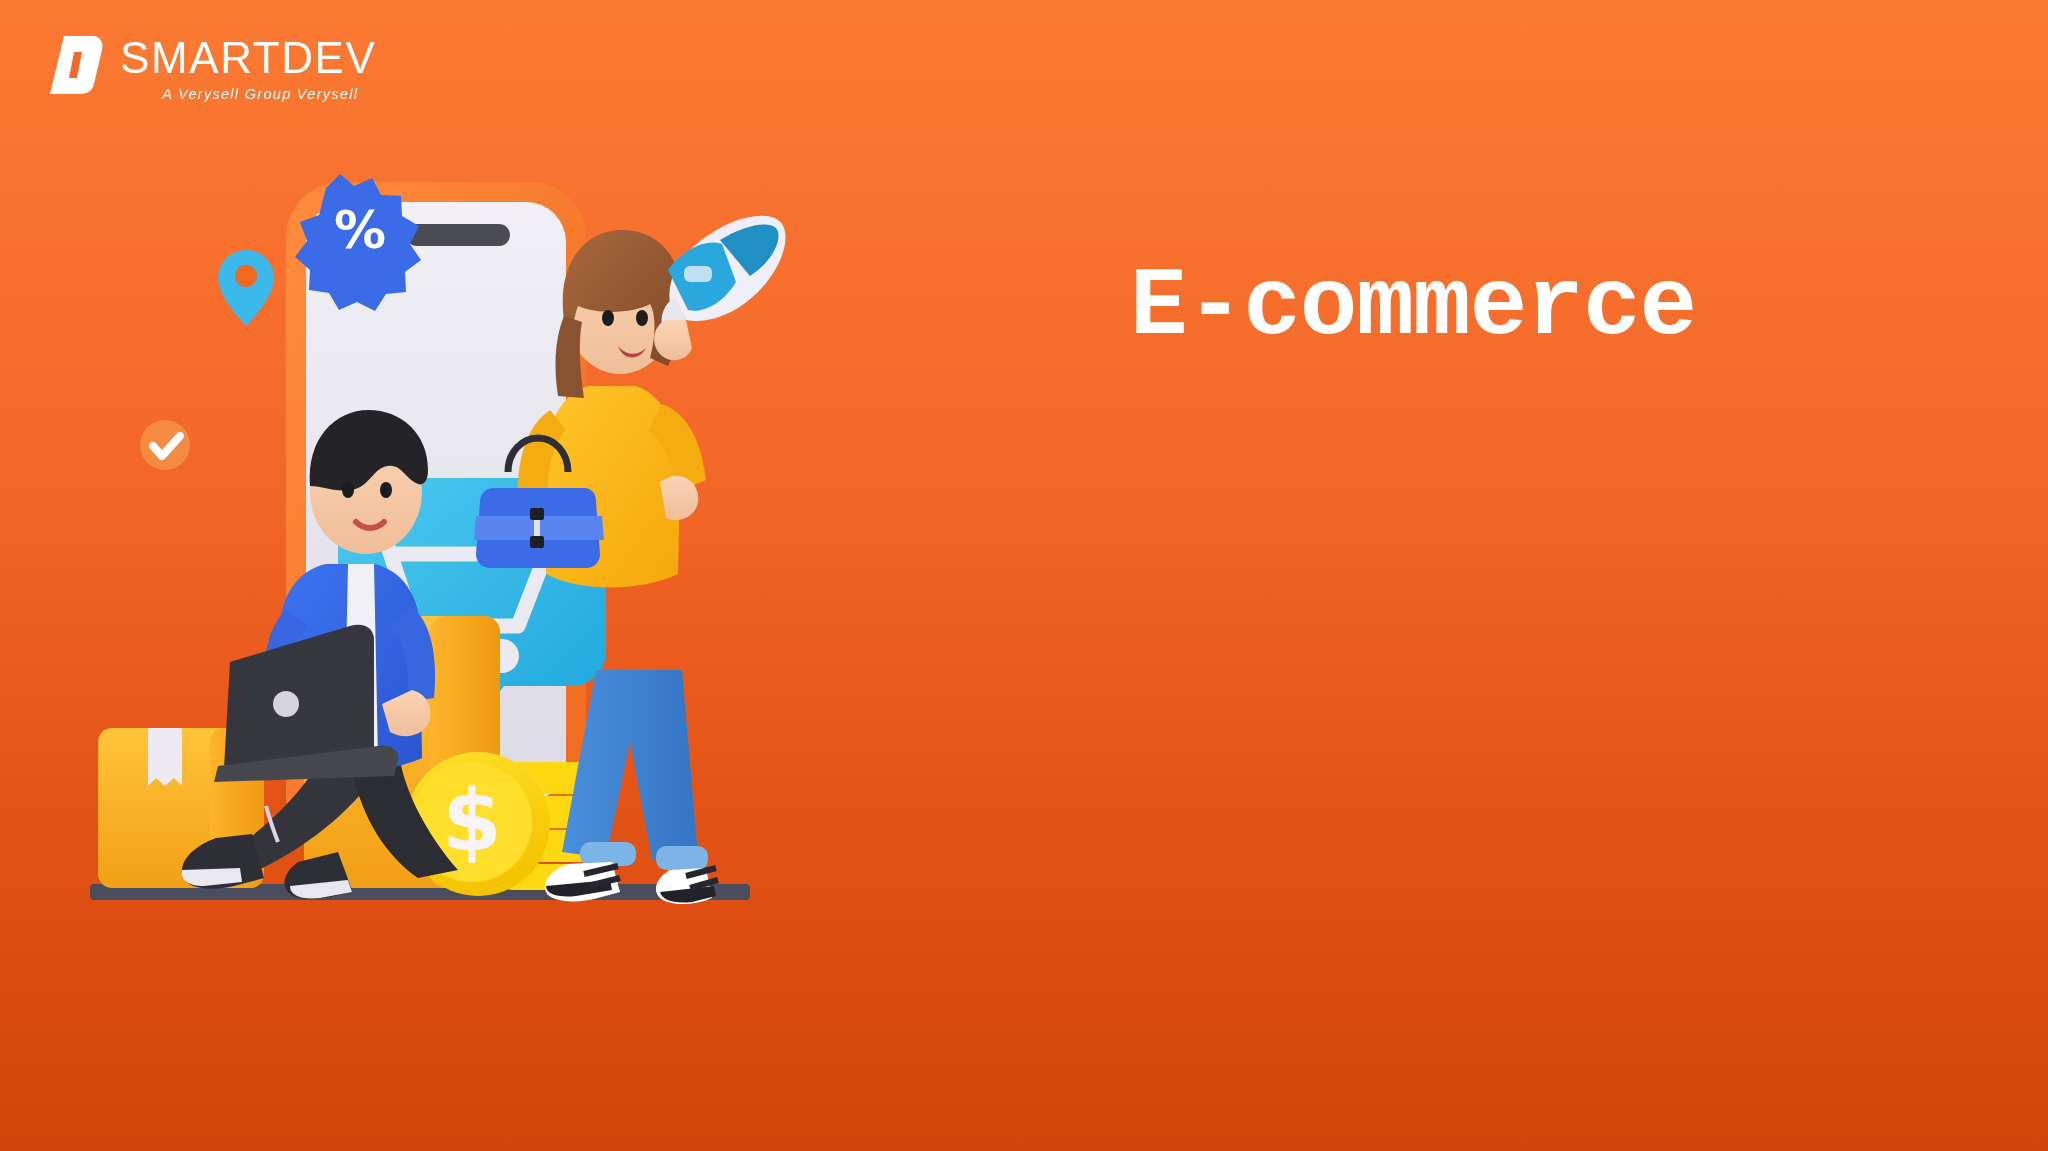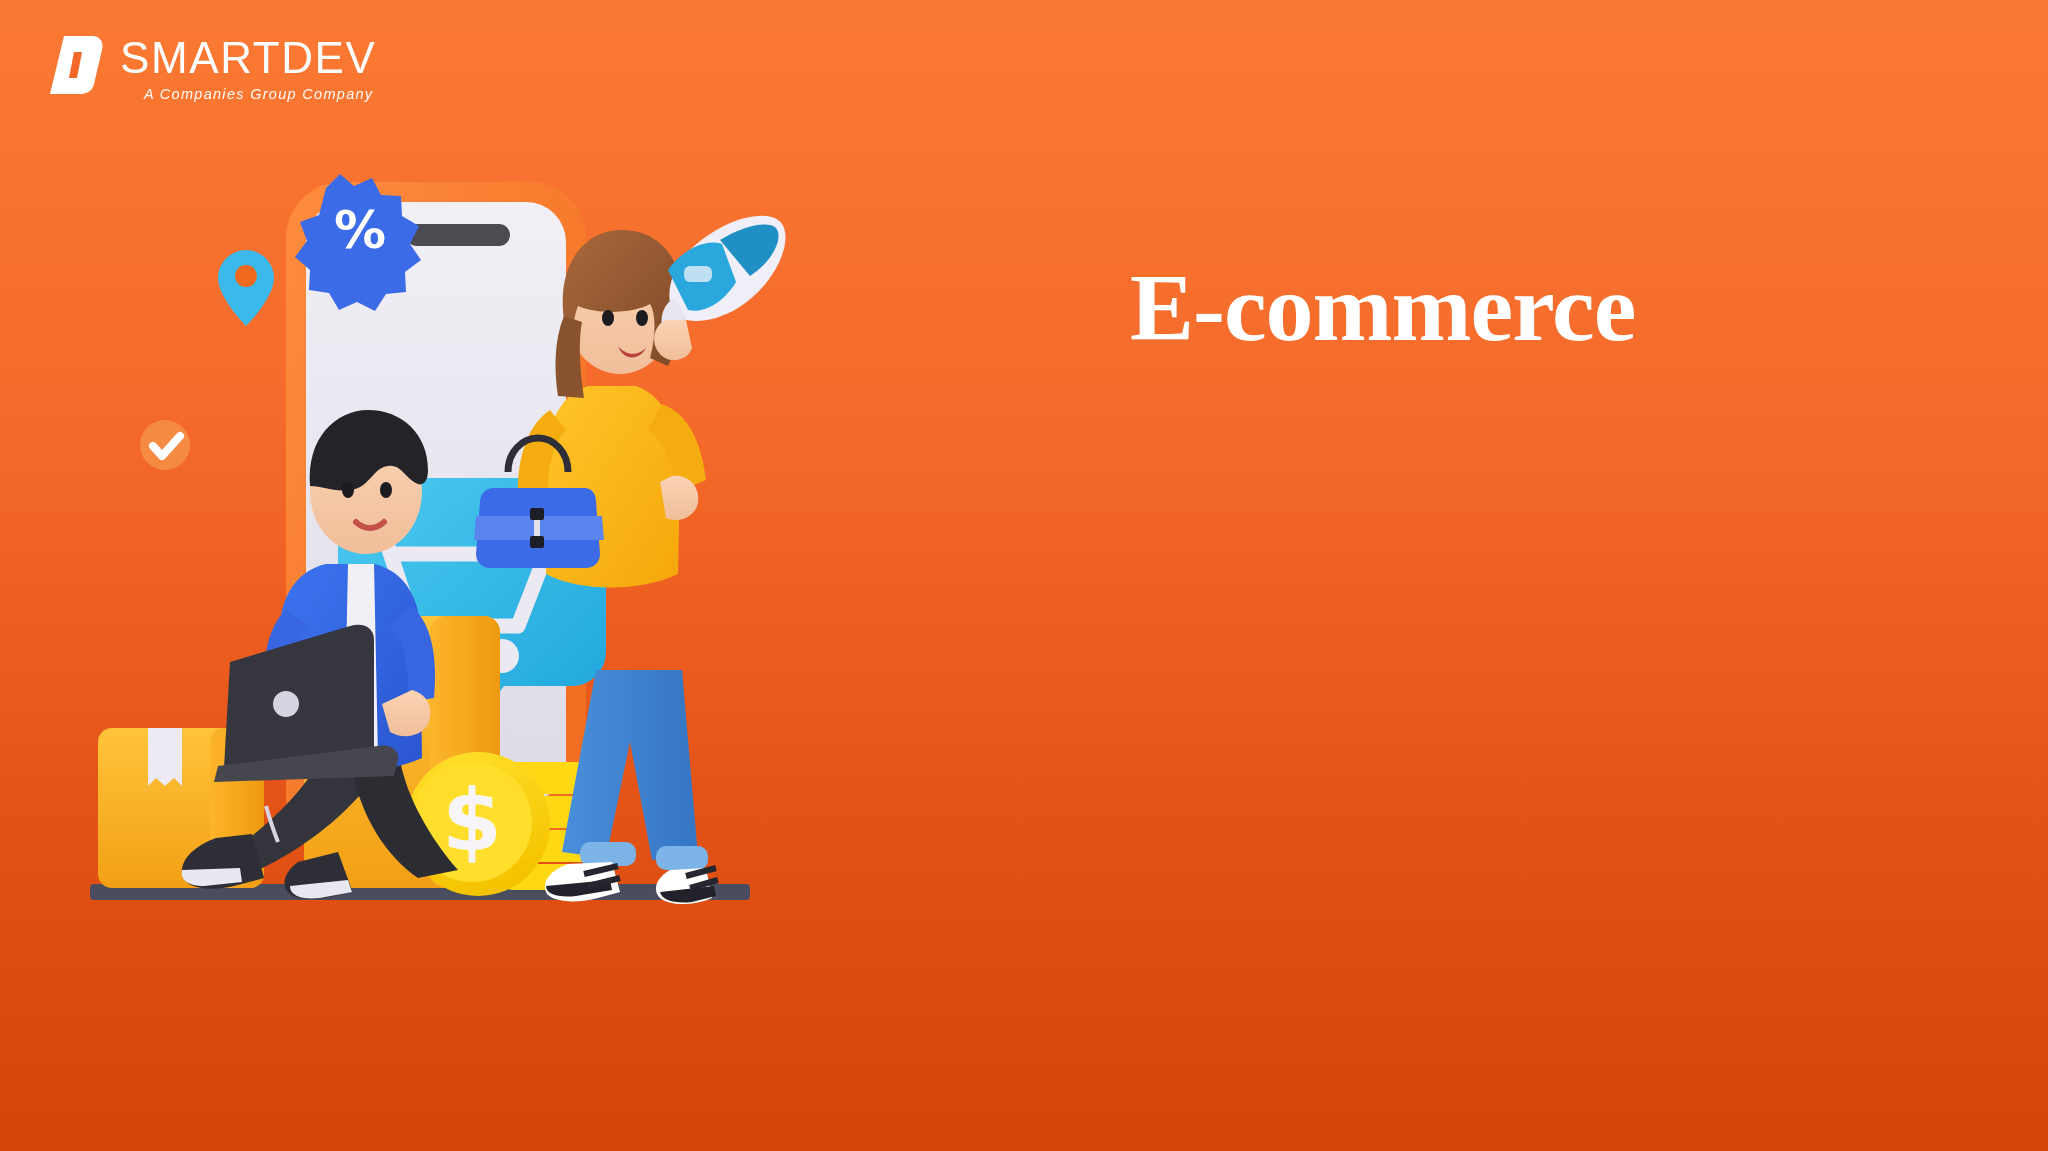--- a/index.html
+++ b/index.html
@@ -21,21 +21,21 @@
   
   #logo {
     position: absolute;
     left: 48px;
     top: 34px;
     display: flex;
     align-items: flex-start;
     gap: 16px;
   }
   #logo-mark { width: 56px; height: 62px; display:block; }
-  #logo-text-wrap { display:flex; flex-direction:column; }
+  #logo-text-wrap { display:flex; flex-direction:column;text-align:center; }
   #logo-word {
     color: #FFFFFF;
     font-size: 44px;
     letter-spacing: 1.6px;
     line-height: 48px;
     font-weight: 400;
     white-space: nowrap;
   }
   #logo-tagline {
     color: #FFFFFF;
@@ -56,21 +56,21 @@
     top: 258px;
     width: 760px;
   }
   #headline {
     color: #FFFFFF;
     font-size: 96px;
     line-height: 100px;
     font-weight: 700;
     letter-spacing: -1px;
     margin: 0;
-    font-family: Liberation Serif, serif;
+    font-family: Liberation Mono, monospace;
   }
   #pronunciation {
     color: #FFFFFF;
     font-size: 42px;
     line-height: 56px;
     font-style: italic;
     font-weight: 400;
     margin: 16px 0 0 0;
     letter-spacing: .5px;
   }
@@ -98,21 +98,21 @@
 
 <div id="stage">
 
   <div id="logo">
     <svg id="logo-mark" viewBox="0 0 56 62">
       <path d="M16 2 L44 2 C52 2 56 8 54 16 L46 50 C44 58 38 60 31 60 L2 60 L16 2 Z" fill="#FFFFFF"></path>
       <path d="M26 18 L34 18 L29 44 L21 44 Z" fill="#F4692A"></path>
     </svg>
     <div id="logo-text-wrap">
       <div id="logo-word">SMARTDEV</div>
-      <div id="logo-tagline">A Companies Group Company</div>
+      <div id="logo-tagline">A Verysell Group Verysell</div>
     </div>
   </div>
 
   <div id="illustration">
     <svg viewBox="0 0 900 780" xmlns="http://www.w3.org/2000/svg">
       <defs>
         <linearGradient id="phoneBody" x1="0" y1="0" x2="1" y2="1">
           <stop offset="0%" stop-color="#FF8C3D"></stop>
             <stop offset="100%" stop-color="#F06A1E"></stop>
         </linearGradient>

